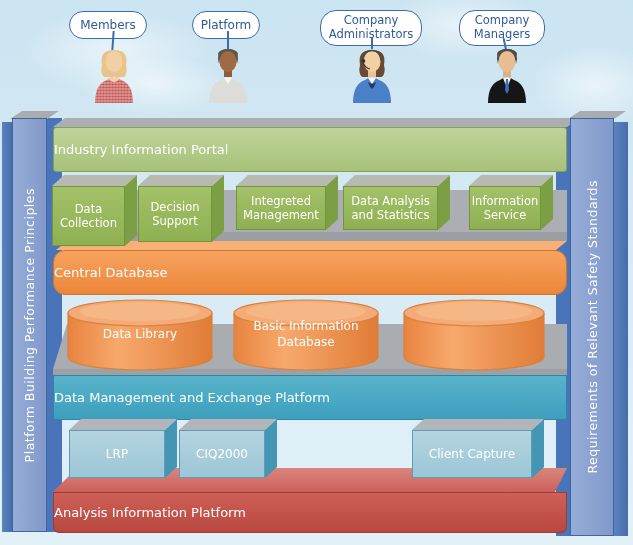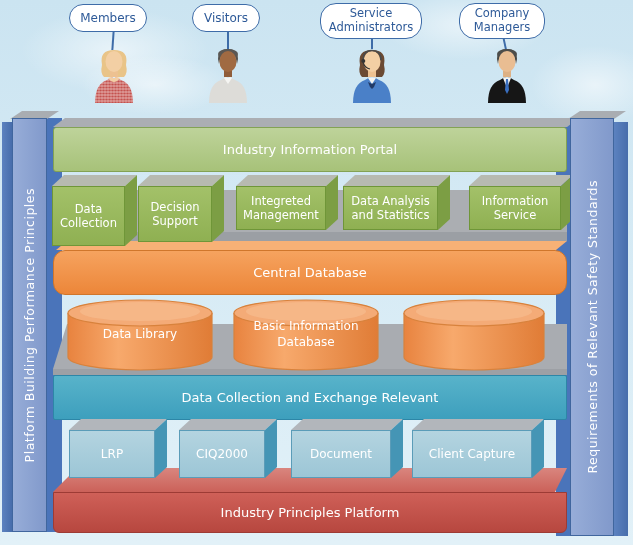--- a/index.html
+++ b/index.html
@@ -5,25 +5,25 @@
   html,body{margin:0;padding:0;background:#cfe6f2;}
   #canvas{position:relative;width:633px;height:545px;overflow:hidden;
           font-family:"DejaVu Sans","Liberation Sans",sans-serif;}
   .abs{position:absolute;}
   
   #sky{position:absolute;inset:0;background:linear-gradient(180deg,#cbe4f1 0%,#d7ebf5 50%,#e2f1f8 100%);}
   .cloud{position:absolute;background:radial-gradient(ellipse at center,rgba(255,255,255,.55) 0%,rgba(255,255,255,0) 70%);}
   
   .bubble{position:absolute;background:#fff;border:1.7px solid #3e6ca8;border-radius:16px;
           color:#2e5a98;font-size:12px;line-height:1.18;display:flex;align-items:center;justify-content:center;
-          text-align:center;box-sizing:border-box;padding:1px 4px;}
+          text-align:center;box-sizing:border-box;padding:1px 4px;margin-top:7px;}
   .connector{position:absolute;width:2px;background:#3e6ca8;}
   .persona{position:absolute;top:46px;width:56px;height:58px;}
   
-  .front{position:absolute;display:flex;align-items:center;justify-content:center;color:#fff;
+  .front{position:absolute;display:flex;align-items:center;color:#fff;
          text-align:center;box-sizing:border-box;font-size:13px;}
   .topface{position:absolute;}
   .wall{position:absolute;background:#4a74ba;}
   
   #portal-top{left:53px;top:118px;width:526px;height:9px;background:#abaeb3;
       clip-path:polygon(12px 0,100% 0,calc(100% - 12px) 100%,0 100%);}
   #portal{left:53px;top:127px;width:514px;height:45px;background:linear-gradient(180deg,#bed39a,#a7c279);
       border:1px solid #83a254;border-radius:3px;}
   #slab1-top{left:53px;top:190px;width:514px;height:42px;background:#abaeb2;
       clip-path:polygon(13px 0,100% 0,100% 100%,0 100%);}
@@ -73,24 +73,24 @@
   <div id="sky"></div>
   <div class="cloud" style="left:20px;top:8px;width:190px;height:85px;"></div>
   <div class="cloud" style="left:380px;top:-10px;width:170px;height:70px;"></div>
   <div class="cloud" style="left:530px;top:45px;width:130px;height:80px;"></div>
   <div class="cloud" style="left:80px;top:55px;width:150px;height:60px;"></div>
 
   <div class="bubble" style="left:69px;top:4px;width:78px;height:28px;">
       <span>Members</span>
     </div>
   <div class="bubble" style="left:192px;top:4px;width:68px;height:28px;">
-      <span>Visitors</span>
+      <span>Platform</span>
     </div>
   <div class="bubble" style="left:320px;top:3px;width:102px;height:36px;font-size:11.5px;">
-      <span>Service Administrators</span>
+      <span>Company Administrators</span>
     </div>
   <div class="bubble" style="left:459px;top:3px;width:86px;height:36px;font-size:11.5px;">
       <span>Company Managers</span>
     </div>
 
   <div class="connector" style="left:112px;top:31px;height:19px;transform:rotate(4deg);"></div>
   <div class="connector" style="left:227px;top:31px;height:19px;"></div>
   <div class="connector" style="left:371px;top:38px;height:11px;"></div>
   <div class="connector" style="left:504px;top:38px;height:14px;transform:rotate(-12deg);"></div>
 
@@ -166,28 +166,28 @@
   <div class="box g" style="left:236px;top:186px;width:90px;height:44px;">
     <div class="bt"></div>
       <div class="bs"></div>
     <div class="bf">Integreted Management</div>
   </div>
   <div class="box g" style="left:343px;top:186px;width:95px;height:44px;">
     <div class="bt"></div>
       <div class="bs"></div>
     <div class="bf">Data Analysis and Statistics</div>
   </div>
-  <div class="box g" style="left:469px;top:186px;width:72px;height:44px;padding-left:20px;">
+  <div class="box g" style="left:469px;top:186px;width:72px;height:44px;">
     <div class="bt"></div>
       <div class="bs"></div>
     <div class="bf">Information Service</div>
   </div>
 
   <div class="front" id="exchange-bar">
-      <span>Data Collection and Exchange Relevant</span>
+      <span>Data Management and Exchange Platform</span>
     </div>
   <div class="topface abs" id="slab2-top"></div>
   <div class="abs" id="slab2-front" style="position:absolute;"></div>
 
   <svg class="cyl" style="left:66px;" width="148" height="74" viewBox="0 0 148 74">
     <defs>
         <linearGradient id="cg1" x1="0" y1="0" x2="1" y2="0">
       <stop offset="0" stop-color="#e8833f"></stop>
           <stop offset="0.35" stop-color="#f7a96c"></stop>
           <stop offset="1" stop-color="#e07c36"></stop>
@@ -221,37 +221,32 @@
           <stop offset="1" stop-color="#e07c36"></stop>
     </linearGradient>
       </defs>
     <path d="M2,15 V59 A70,13 0 0 0 142,59 V15" fill="url(#cg3)" stroke="#d8823c" stroke-width="1.2"></path>
     <ellipse cx="72" cy="15" rx="70" ry="13" fill="#f4ab77" stroke="#d8823c" stroke-width="1.2"></ellipse>
     <ellipse cx="72" cy="13.5" rx="58" ry="9.5" fill="#f8bd90" opacity="0.65"></ellipse>
   </svg>
 
   <div class="topface abs" id="red-top"></div>
   <div class="front" id="base-bar">
-      <span>Industry Principles Platform</span>
-    </div>
-
-  <div class="box t" style="left:69px;top:430px;width:86px;height:48px;">
+      <span>Analysis Information Platform</span>
+    </div>
+
+  <div class="box t" style="left:69px;top:430px;width:96px;height:48px;">
     <div class="bt"></div>
       <div class="bs"></div>
     <div class="bf">LRP</div>
   </div>
   <div class="box t" style="left:179px;top:430px;width:86px;height:48px;border-radius:23px;">
     <div class="bt"></div>
       <div class="bs"></div>
     <div class="bf">CIQ2000</div>
-  </div>
-  <div class="box t" style="left:291px;top:430px;width:100px;height:48px;">
-    <div class="bt"></div>
-      <div class="bs"></div>
-    <div class="bf">Document</div>
   </div>
   <div class="box t" style="left:412px;top:430px;width:120px;height:48px;">
     <div class="bt"></div>
       <div class="bs"></div>
     <div class="bf">Client Capture</div>
   </div>
 
   <div class="pillar-side" style="left:2px;top:122px;width:10px;height:410px;"></div>
   <div class="pillar-top" style="left:10px;top:111px;width:49px;height:8px;"></div>
   <div class="pillar-face" style="left:12px;top:118px;width:35px;height:414px;">

